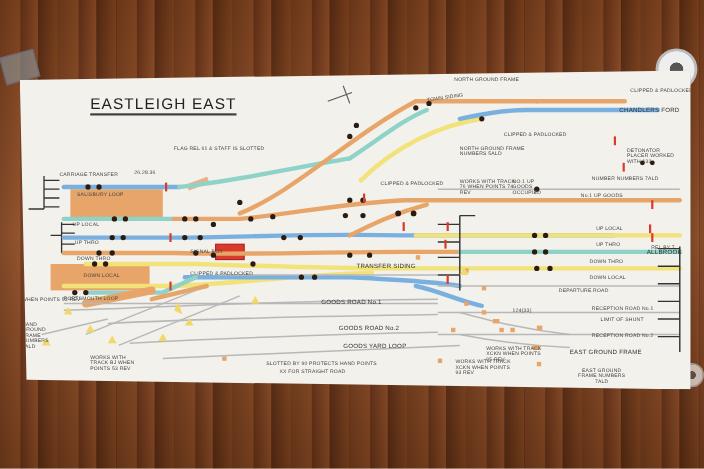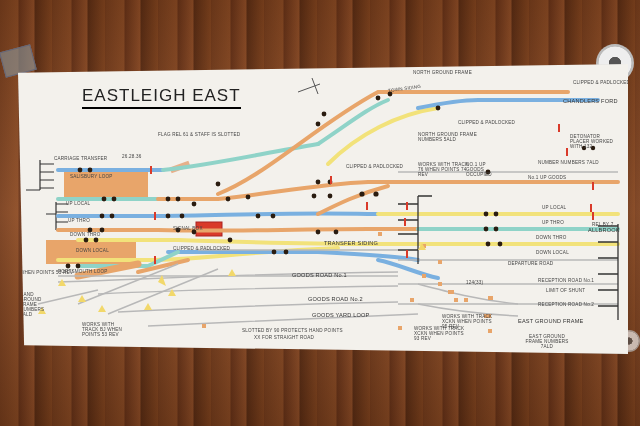--- a/index.html
+++ b/index.html
@@ -1,21 +1,21 @@
 <!DOCTYPE html>
 <html><head>
 <meta charset="utf-8">
 <style>
   html,body{margin:0;padding:0;}
   body{width:640px;height:426px;overflow:hidden;position:relative;font-family:"Liberation Sans",sans-serif;
     background:repeating-linear-gradient(90deg,#7a3f1d 0px,#8e4c24 18px,#6b3418 19px,#934f27 34px,#5e2e14 35px,#86461f 52px,#6b3418 53px);}
   .floor-shade{position:absolute;inset:0;background:linear-gradient(180deg,rgba(0,0,0,0.15),rgba(255,255,255,0.05) 50%,rgba(0,0,0,0.2));}
   .sheet{position:absolute;left:18px;top:64px;width:610px;height:290px;background:#f3f1ec;box-shadow:0 2px 6px rgba(0,0,0,0.4);
     clip-path:polygon(0 3%,100% 0,100% 100%,1% 97%);}
-  .title{position:absolute;left:64px;top:22px;font-size:17px;letter-spacing:1px;color:#222;font-family:"Liberation Sans",sans-serif;border-bottom:2px solid #000000;padding-bottom:1px;}
+  .title{position:absolute;left:64px;top:22px;font-size:14px;letter-spacing:1px;color:#222;font-family:"Liberation Sans",sans-serif;border-bottom:2px solid #404040;padding-bottom:1px;}
   .lbl{position:absolute;font-size:4.6px;color:#444;white-space:nowrap;letter-spacing:0.2px;}
   .lbl.b{font-size:5.6px;color:#333;}
   svg{position:absolute;left:0;top:0;}
   .roll{position:absolute;border-radius:50%;background:radial-gradient(circle,#555 0 22%,#eee 24% 60%,#bbb 62%);}
   .weight{position:absolute;background:rgba(140,160,170,0.55);border:1px solid #667;transform:rotate(-15deg);}
 </style>
 </head>
 <body>
 
 <div class="floor-shade"></div>

